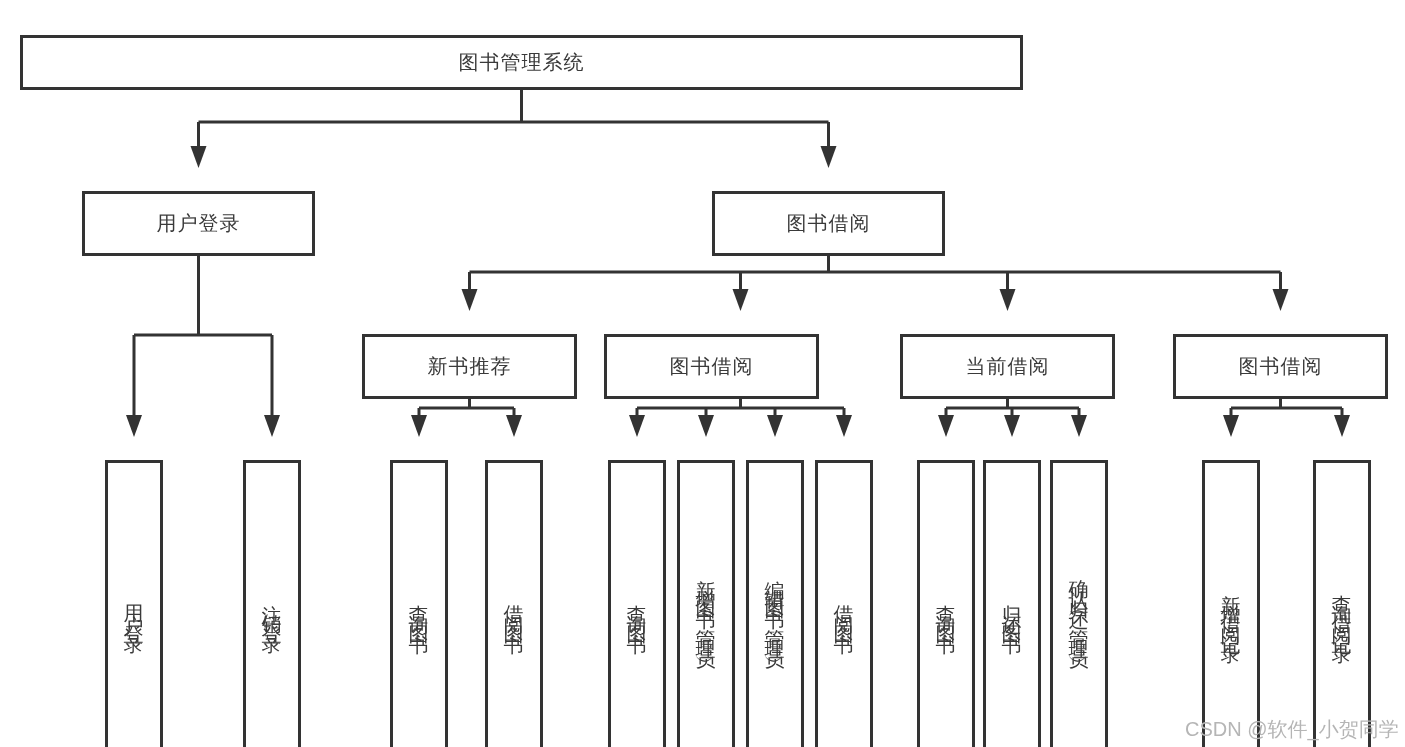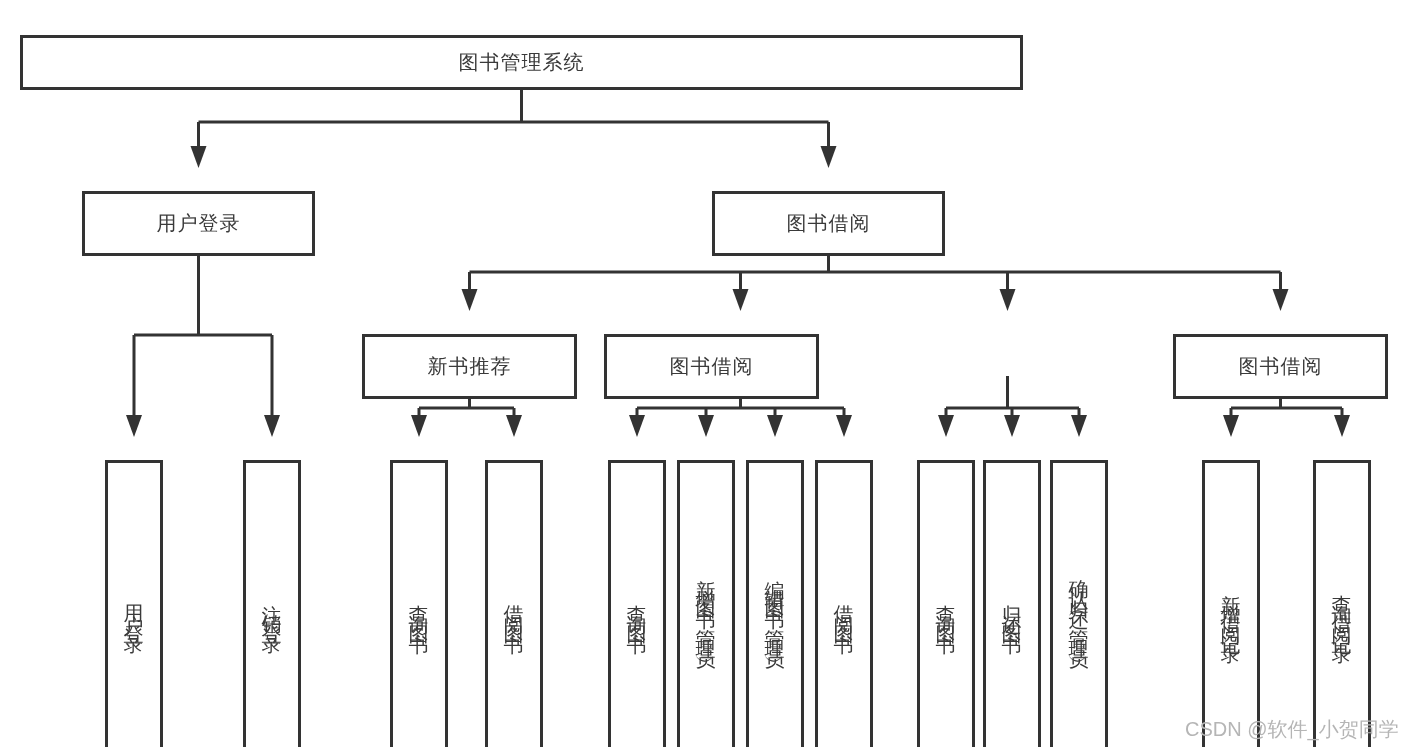--- a/index.html
+++ b/index.html
@@ -129,20 +129,23 @@
   <div class="node hnode l2" style="left:712px">
     <span>图书借阅</span>
   </div>
 
   <div class="node hnode l3" style="left:362px">
     <span>新书推荐</span>
   </div>
   <div class="node hnode l3" style="left:604px">
     <span>图书借阅</span>
   </div>
+  <div class="node hnode l3" style="left:900px">
+    <span>当前借阅</span>
+  </div>
   <div class="node hnode l3" style="left:1173px">
     <span>图书借阅</span>
   </div>
 
   <div class="node leaf" style="left:105px">
     <span class="vtext">用户登录</span>
   </div>
   <div class="node leaf" style="left:243px">
     <span class="vtext">注销登录</span>
   </div>

